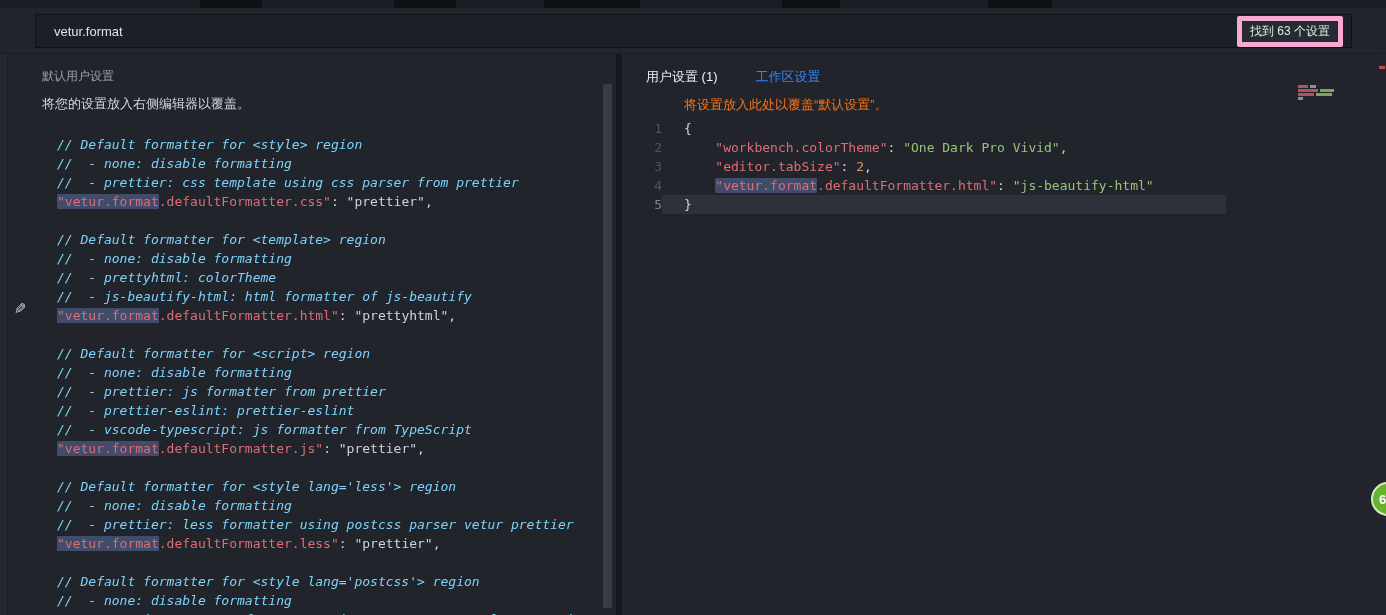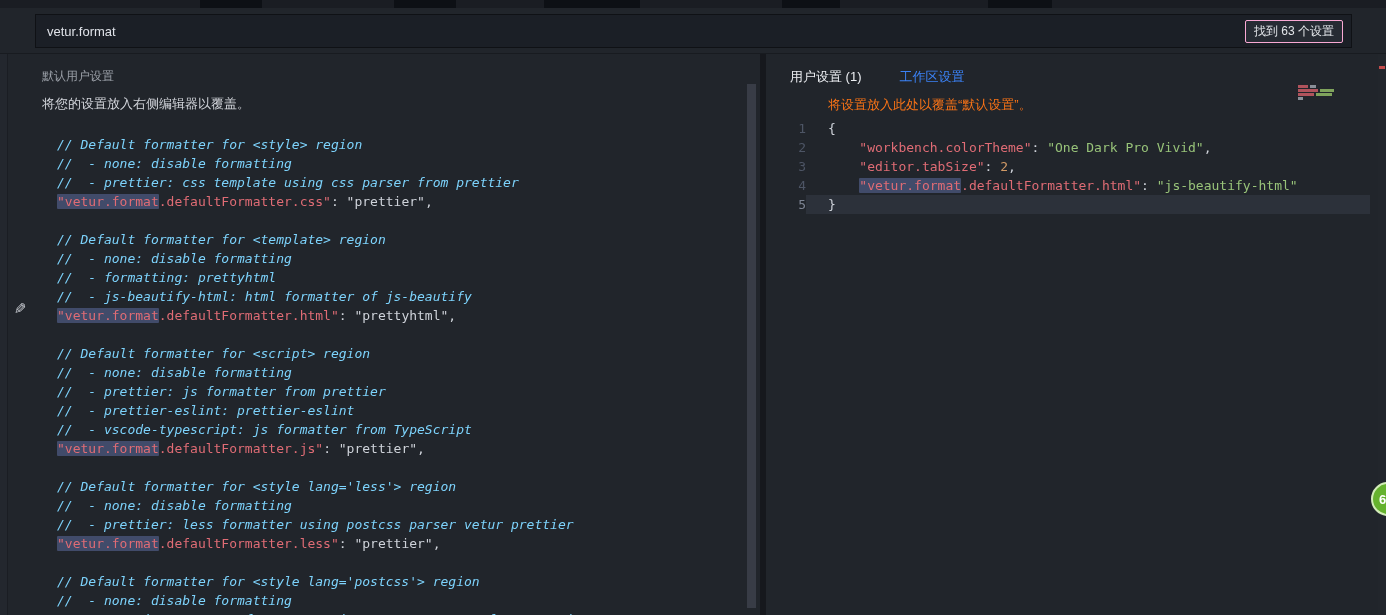--- a/index.html
+++ b/index.html
@@ -11,30 +11,30 @@
     position:relative;
   }
   
   .tab-strip { height:8px; background:#1a1d23; display:flex; align-items:stretch; }
   .tab-strip .tabtop { background:#0d1015; height:8px; }
   
   .search-row { height:46px; padding:6px 34px 6px 35px; border-bottom:1px solid #181b20; background:#21252b; }
   .search-box {
     height:34px; background:#1b1f26; border:1px solid #0f1115;
     display:flex; align-items:center; justify-content:space-between;
-    padding:0 8px 0 11px;
+    padding:0 8px 0 18px;
   }
   .search-text { font-size:13px; color:#dfe2e8; }
   .count-badge {
-    font-size:12px; color:#e3e6ea; border:1px solid #f9a8d4;
+    font-size:12px; color:#e3e6ea; border:5px solid #f9a8d4;
     padding:2px 8px; border-radius:2px; background:#262b33; white-space:nowrap;
   }
   
   .panes { display:flex; height:561px; position:relative; }
-  .left-pane { width:760px; position:relative; overflow:hidden; }
+  .left-pane { width:616px; position:relative; overflow:hidden; }
   .edge-strip { position:absolute; left:0; top:0; bottom:0; width:8px; background:#23272e; border-right:1px solid #1a1d23; }
   .pane-title { margin:14px 0 0 42px; font-size:12px; color:#9ba0a8; }
   .pane-hint { margin:10px 0 0 42px; font-size:13px; color:#d2d5db; }
   .code {
     font-family:"DejaVu Sans Mono",monospace; font-size:13px; line-height:19px;
     margin-top:22px;
   }
   .code-left { margin-left:57px; }
   .cl { display:flex; height:19px; }
   .lc { white-space:pre; flex:1; }
@@ -121,21 +121,21 @@
         <div class="cl">
           <span class="lc">&nbsp;</span>
         </div>
         <div class="cl">
           <span class="lc"><span class="c">// Default formatter for &lt;template&gt; region</span></span>
         </div>
         <div class="cl">
           <span class="lc"><span class="c">//  - none: disable formatting</span></span>
         </div>
         <div class="cl">
-          <span class="lc"><span class="c">//  - formatting: prettyhtml</span></span>
+          <span class="lc"><span class="c">//  - prettyhtml: colorTheme</span></span>
         </div>
         <div class="cl">
           <span class="lc"><span class="c">//  - js-beautify-html: html formatter of js-beautify</span></span>
         </div>
         <div class="cl">
           <span class="lc"><span class="k m">"vetur.format</span><span class="k">.defaultFormatter.html"</span><span class="p">: </span><span class="w">"prettyhtml"</span><span class="p">,</span></span>
         </div>
         <div class="cl">
           <span class="lc">&nbsp;</span>
         </div>

